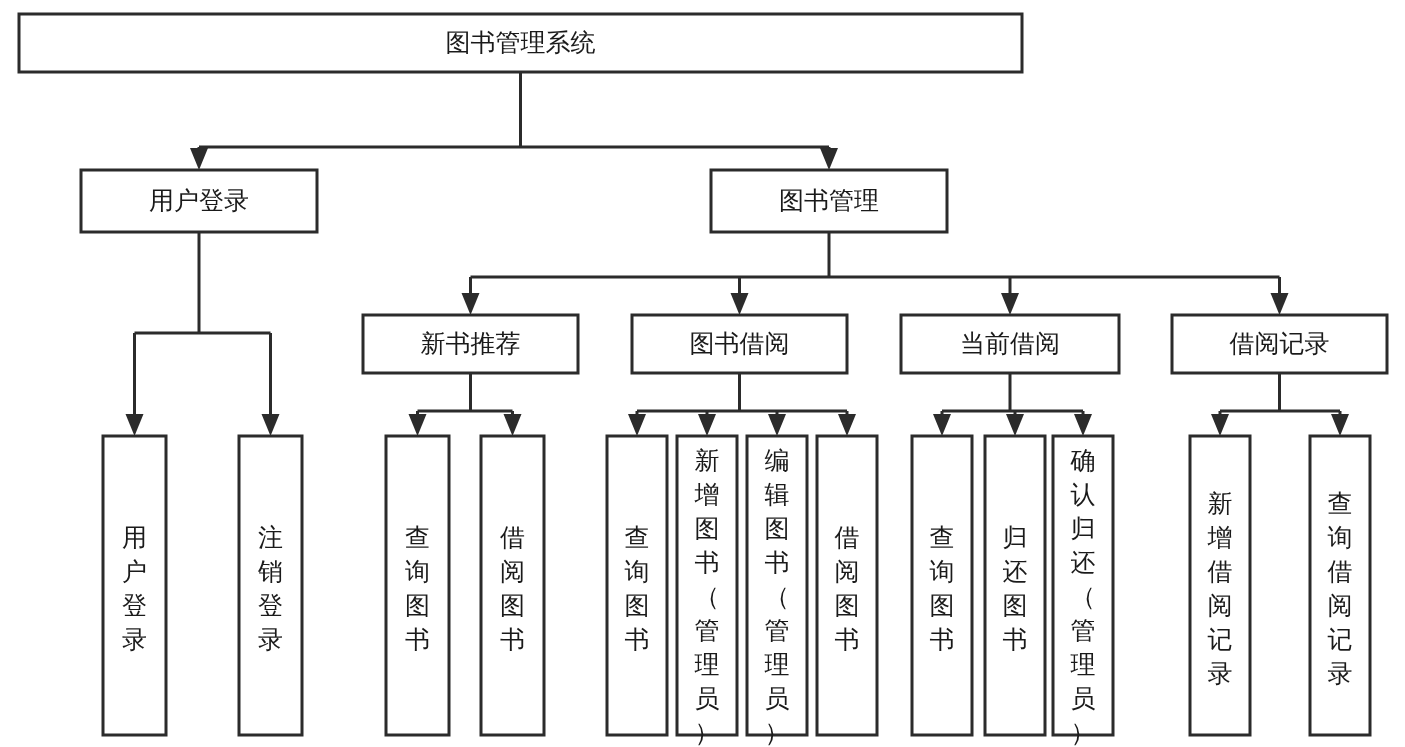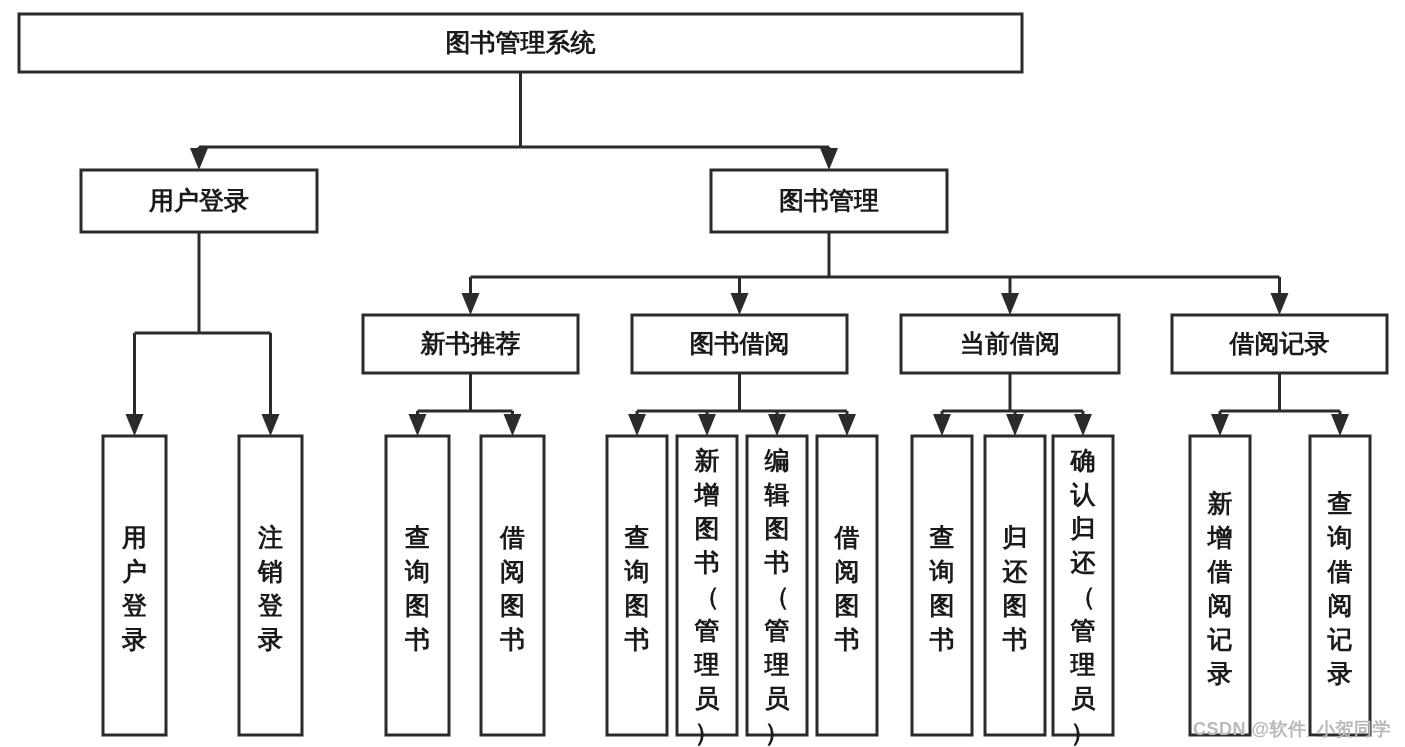--- a/index.html
+++ b/index.html
@@ -1,20 +1,20 @@
 <!DOCTYPE html>
 <html><head>
 <meta charset="utf-8">
 <style>
   html,body{margin:0;padding:0;background:#ffffff;}
   body{
     font-family:"Liberation Sans","DejaVu Sans",sans-serif;
     width:1405px;height:747px;overflow:hidden;
   }
-  #stage{position:relative;width:1405px;height:747px;background:#fff;font-weight:bold;}
+  #stage{position:relative;width:1405px;height:747px;background:#fff;}
   svg#chart{position:absolute;top:0;left:0;width:1405px;height:747px;}
   .nodebox{fill:#ffffff;stroke:#2b2b2b;stroke-width:3;}
   .connector{stroke:#2b2b2b;stroke-width:3;fill:none;}
   .arrowhead{fill:#2b2b2b;stroke:none;}
   .nodelabel{
     fill:#1a1a1a;
     font-family:"Liberation Sans","DejaVu Sans",sans-serif;
     text-anchor:middle;
     dominant-baseline:middle;
   }
@@ -127,14 +127,13 @@
         <rect x="985" y="436" width="60" height="299" class="nodebox" id="leafbox-9"></rect>
         <text x="1015" class="nodelabel label-v"><tspan x="1015" y="538.5" class="vchar">归</tspan><tspan x="1015" y="572.5" class="vchar">还</tspan><tspan x="1015" y="606.5" class="vchar">图</tspan><tspan x="1015" y="640.5" class="vchar">书</tspan></text>
         <rect x="1053" y="436" width="60" height="299" class="nodebox" id="leafbox-10"></rect>
         <text x="1083" class="nodelabel label-v"><tspan x="1083" y="462" class="vchar">确</tspan><tspan x="1083" y="496" class="vchar">认</tspan><tspan x="1083" y="530" class="vchar">归</tspan><tspan x="1083" y="564" class="vchar">还</tspan><tspan x="1083" y="598" class="vchar" transform="rotate(90 1083 598)">（</tspan><tspan x="1083" y="632" class="vchar">管</tspan><tspan x="1083" y="666" class="vchar">理</tspan><tspan x="1083" y="700" class="vchar">员</tspan><tspan x="1083" y="734" class="vchar" transform="rotate(90 1083 734)">）</tspan></text>
         <rect x="1190" y="436" width="60" height="299" class="nodebox" id="leafbox-11"></rect>
         <text x="1220" class="nodelabel label-v"><tspan x="1220" y="504.5" class="vchar">新</tspan><tspan x="1220" y="538.5" class="vchar">增</tspan><tspan x="1220" y="572.5" class="vchar">借</tspan><tspan x="1220" y="606.5" class="vchar">阅</tspan><tspan x="1220" y="640.5" class="vchar">记</tspan><tspan x="1220" y="674.5" class="vchar">录</tspan></text>
         <rect x="1310" y="436" width="60" height="299" class="nodebox" id="leafbox-12"></rect>
         <text x="1340" class="nodelabel label-v"><tspan x="1340" y="504.5" class="vchar">查</tspan><tspan x="1340" y="538.5" class="vchar">询</tspan><tspan x="1340" y="572.5" class="vchar">借</tspan><tspan x="1340" y="606.5" class="vchar">阅</tspan><tspan x="1340" y="640.5" class="vchar">记</tspan><tspan x="1340" y="674.5" class="vchar">录</tspan></text>
       </g>
   </svg>
-  <div class="watermark">CSDN @软件_小贺同学</div>
 </div>
 
 </body></html>

